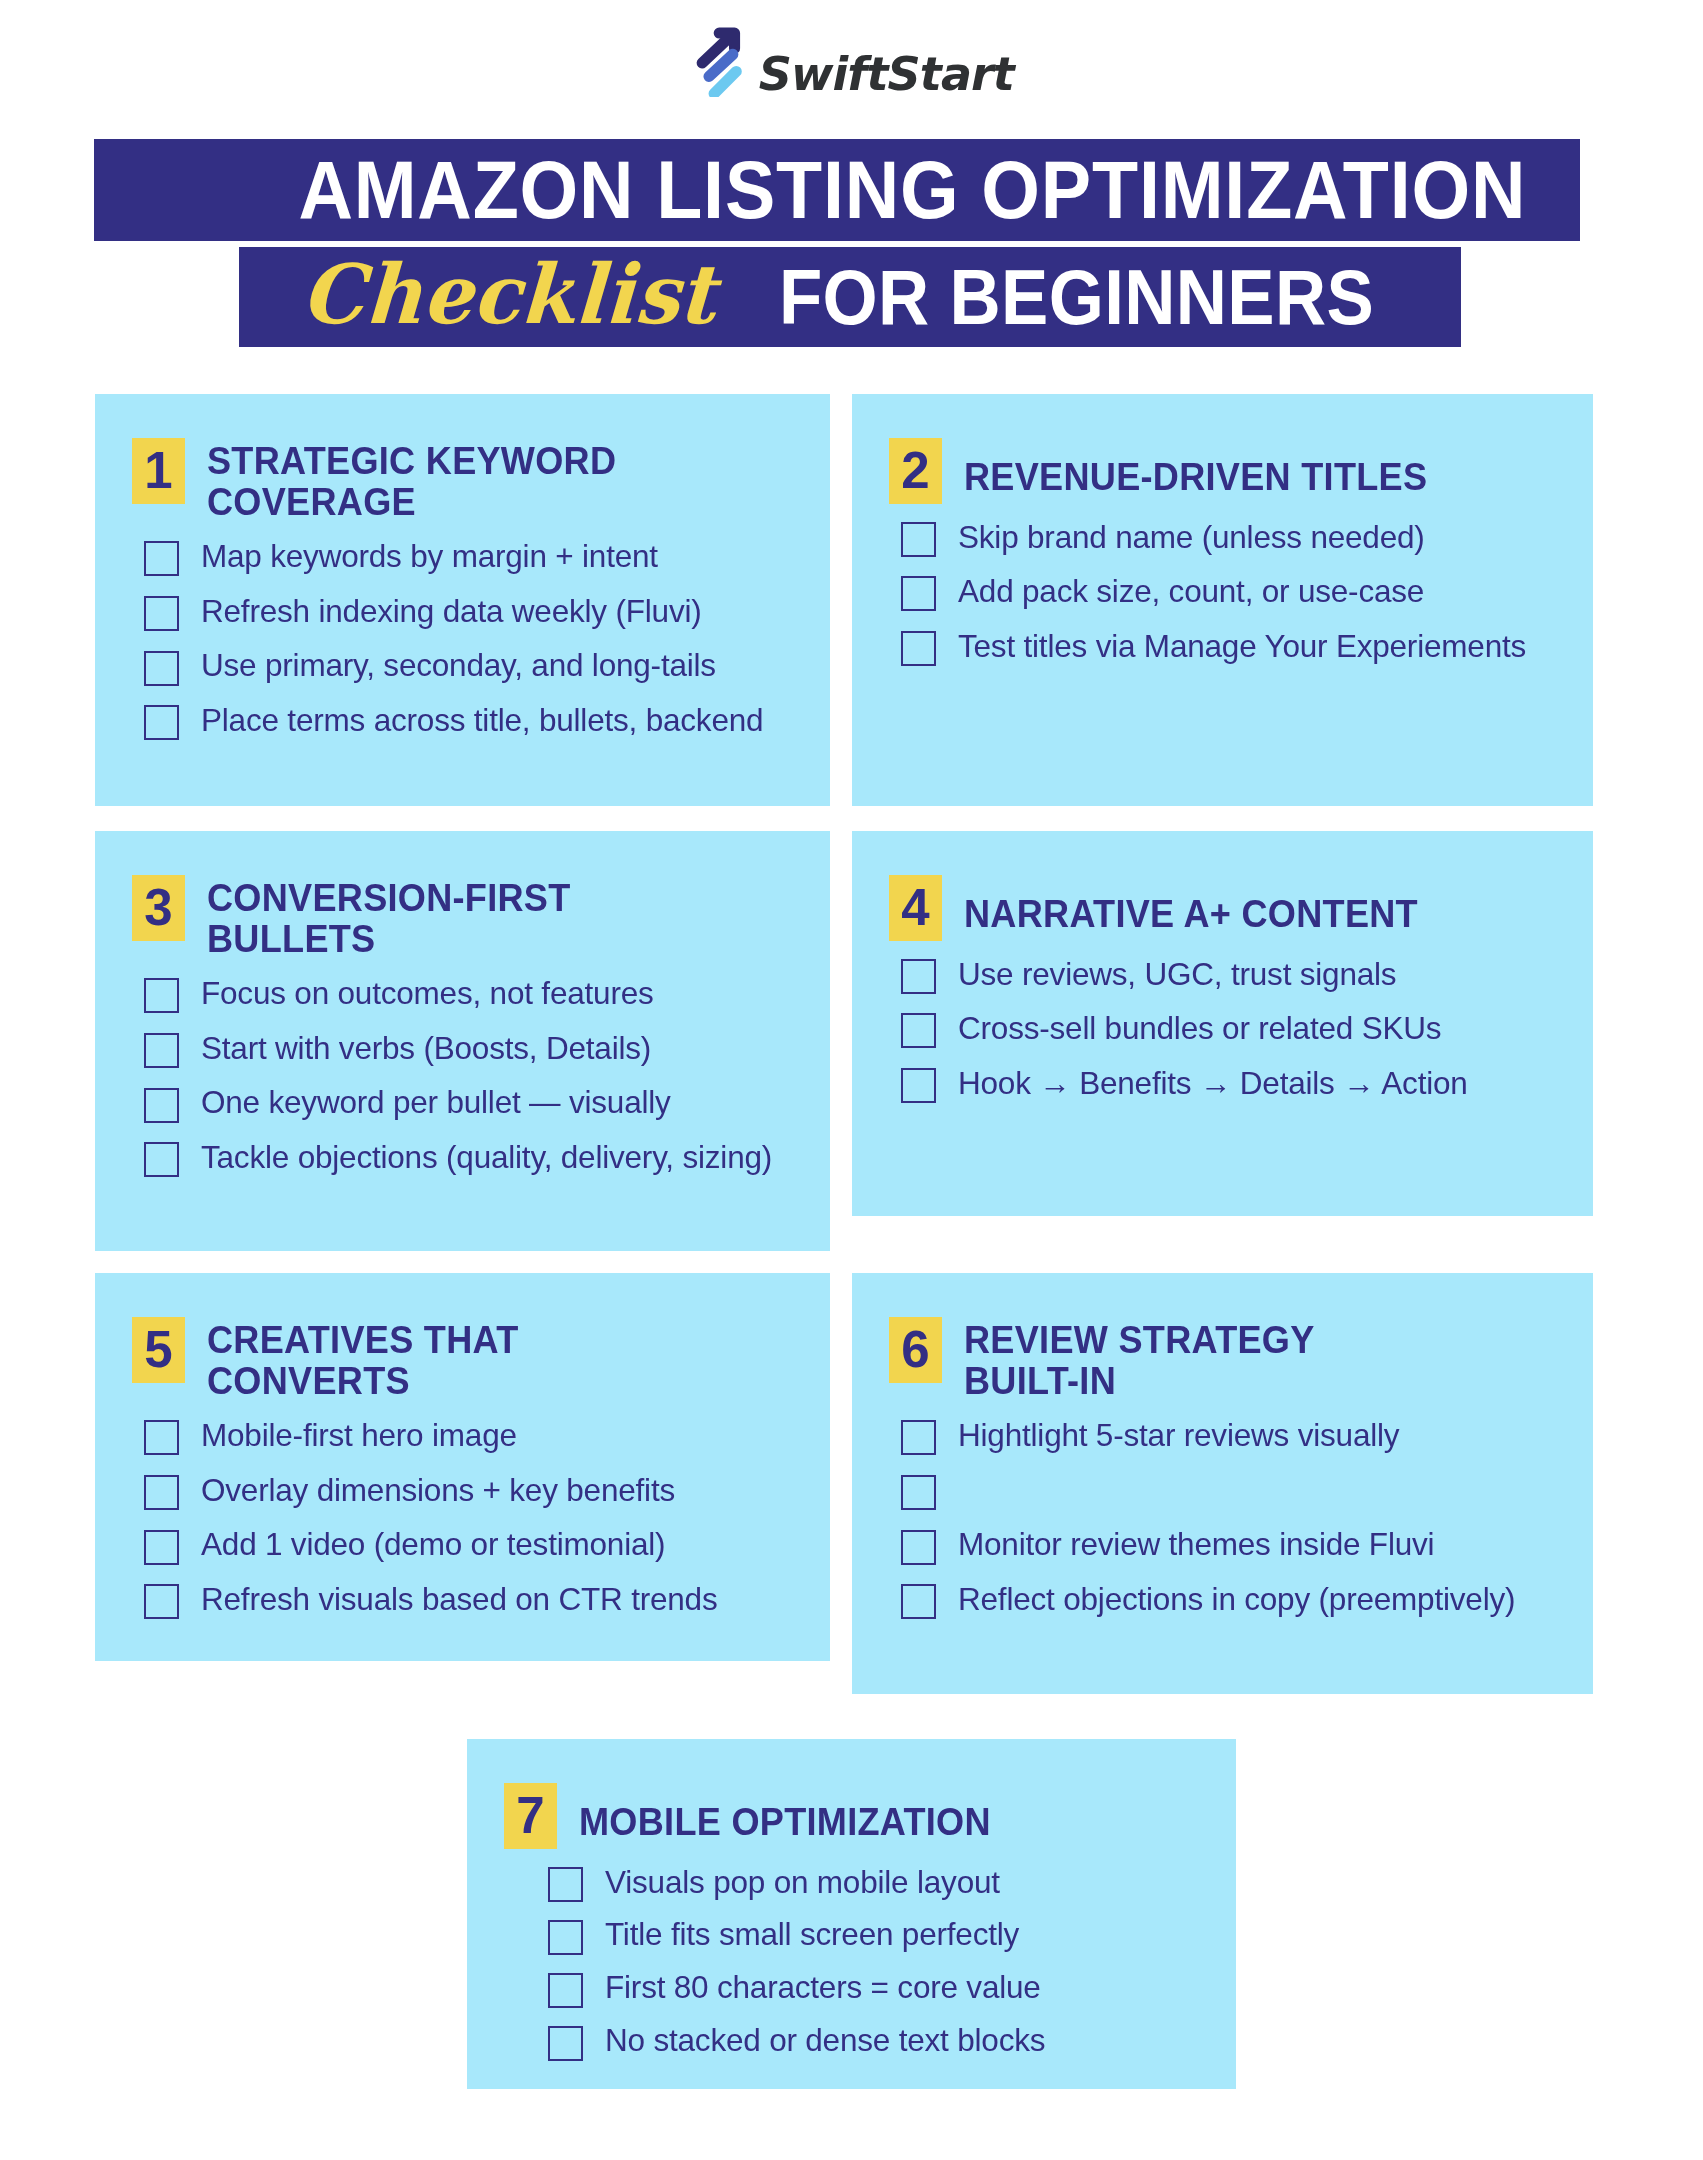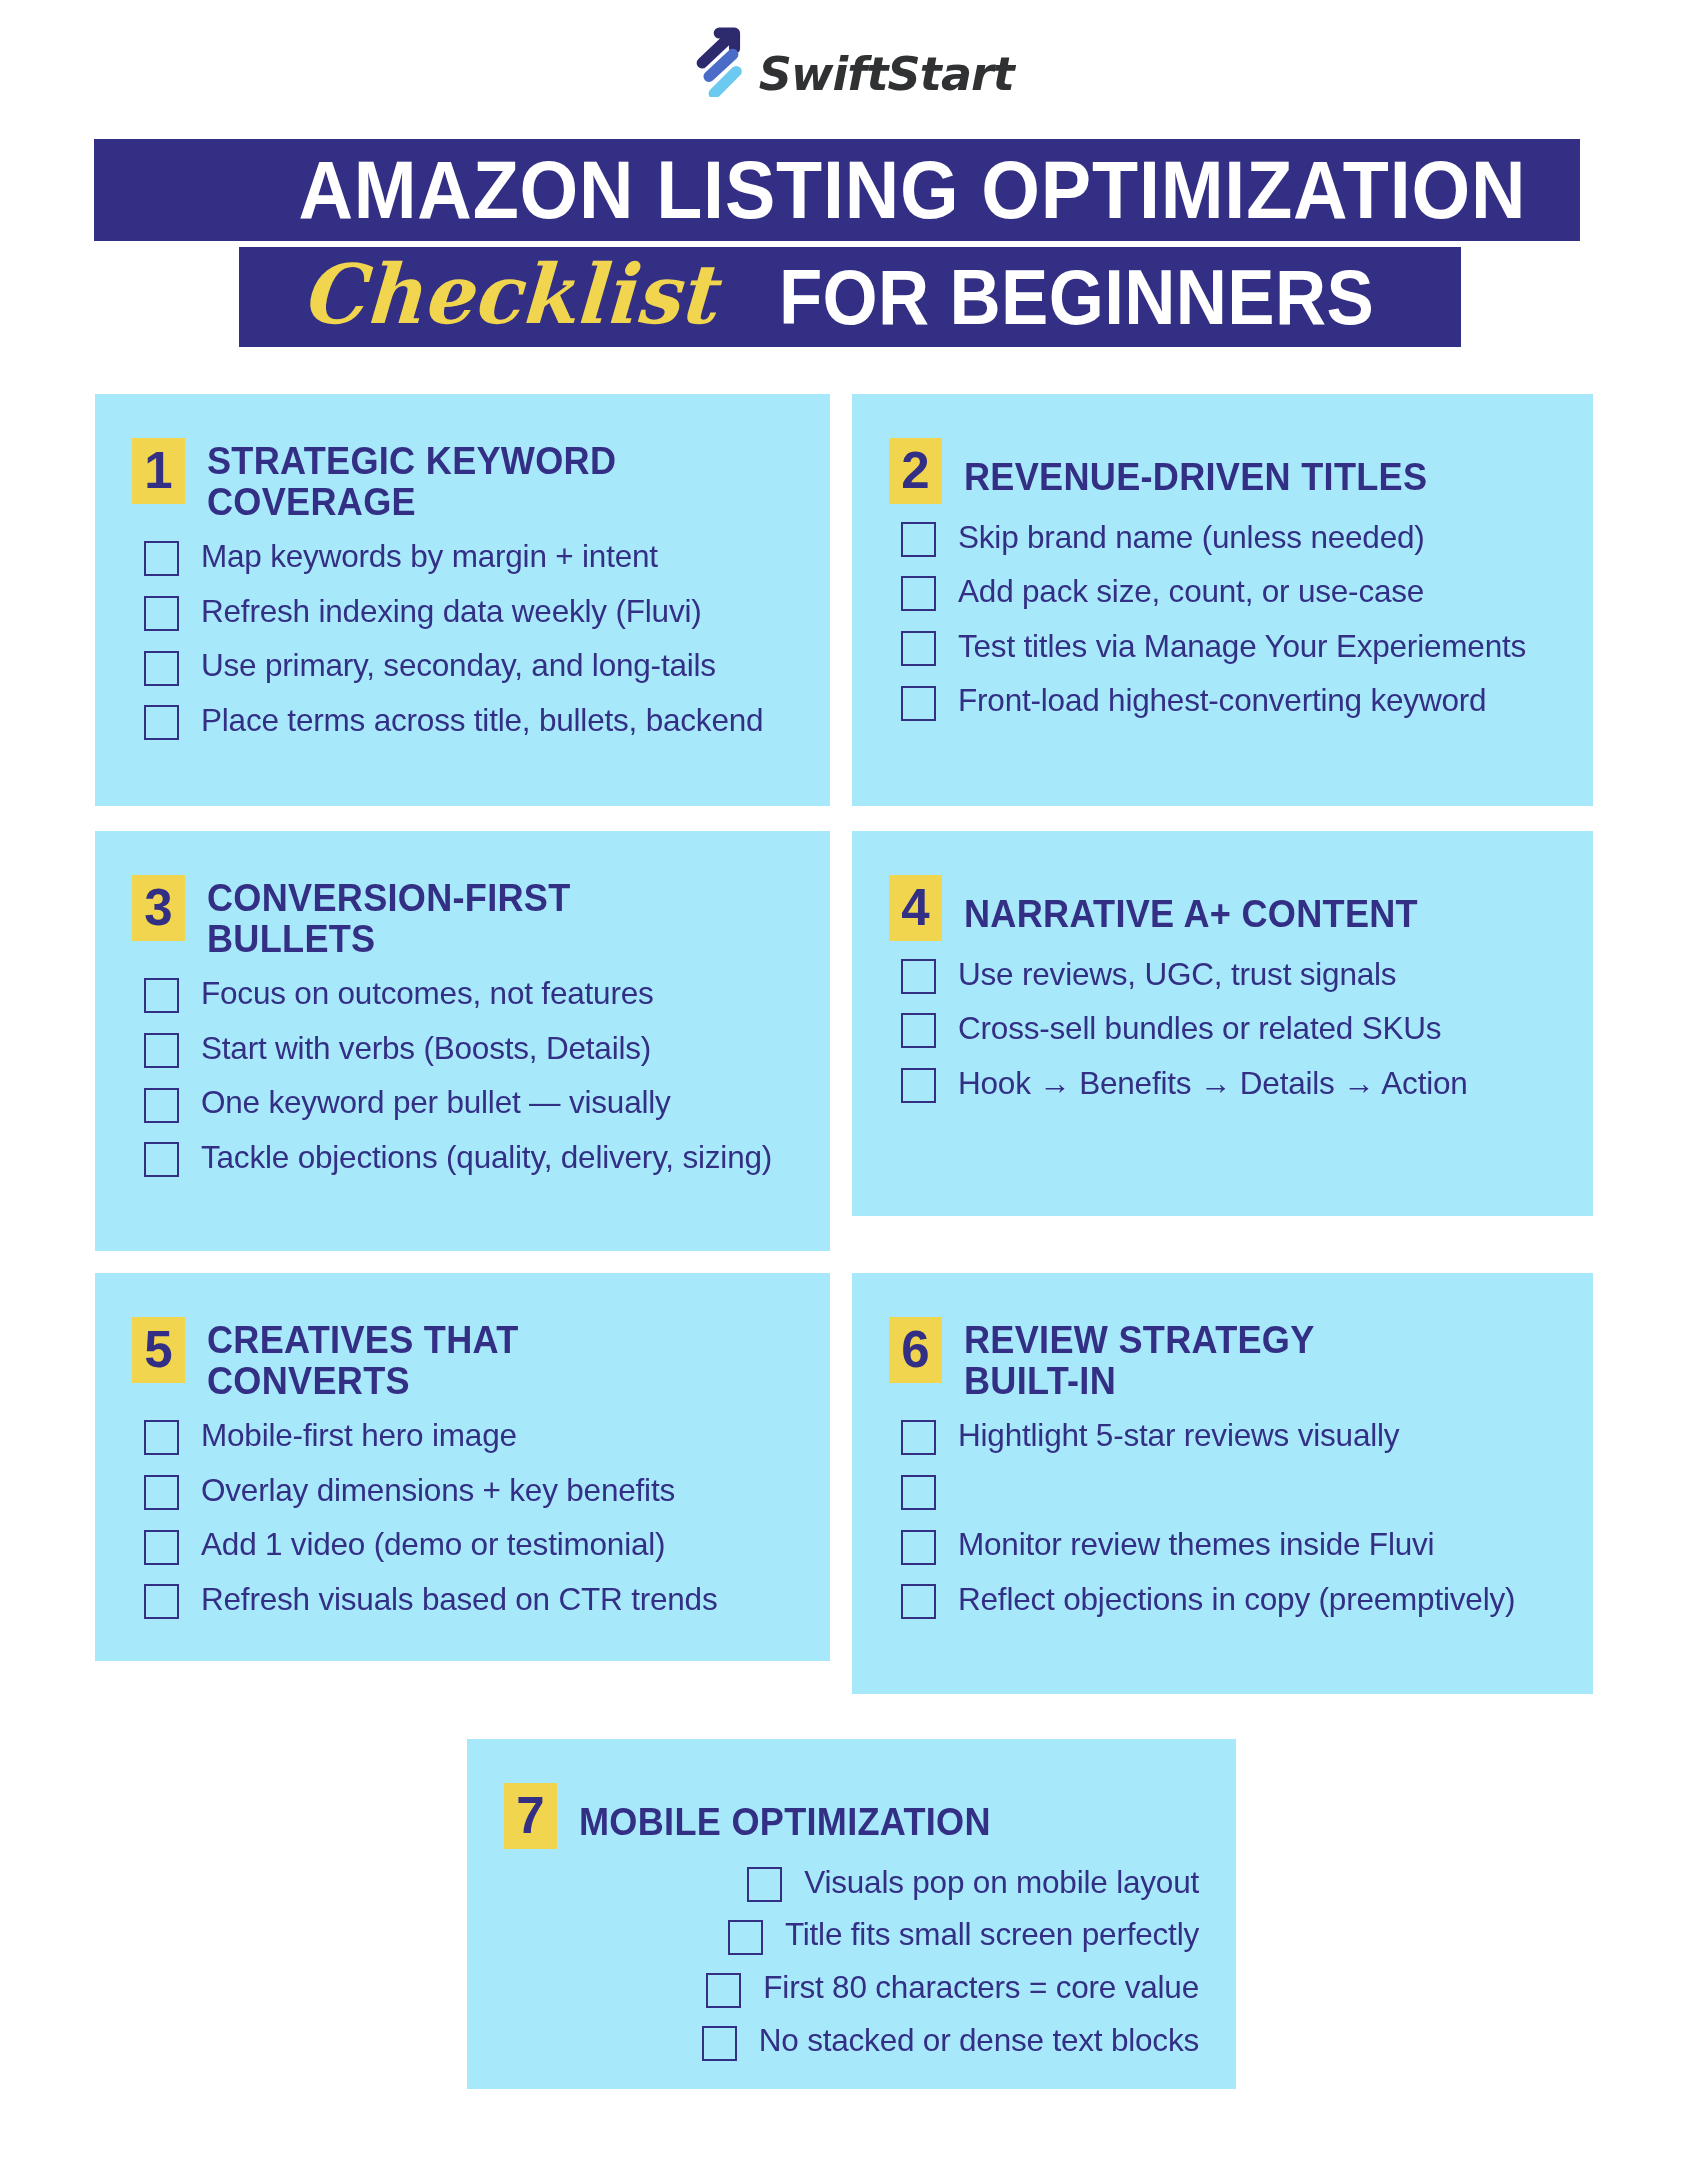--- a/index.html
+++ b/index.html
@@ -110,21 +110,21 @@
     margin-top:4.3px;
   }
   .item-text{
     color:#332F84;
     font-size:31.5px;line-height:1.22;
     font-weight:400;
     letter-spacing:-0.2px;
   }
   
   .card.c7 .items{padding-left:44px;}
-  .card.c7 .item{margin-bottom:13.6px;justify-content:flex-end;}
+  .card.c7 .item{margin-bottom:13.6px;}
 </style>
 </head>
 <body>
 
 <div class="page">
 
   <div class="logo-row">
     <svg class="logo-mark" viewBox="0 0 64 88">
       <g stroke-linecap="round" fill="none">
         <path d="M14 48 L48 16" stroke="#2E2A6E" stroke-width="13"></path>
@@ -182,24 +182,20 @@
         <span class="item-text">Skip brand name (unless needed)</span>
       </li>
       <li class="item">
         <span class="cbox"></span>
         <span class="item-text">Add pack size, count, or use-case</span>
       </li>
       <li class="item">
         <span class="cbox"></span>
         <span class="item-text">Test titles via Manage Your Experiements</span>
       </li>
-      <li class="item">
-        <span class="cbox"></span>
-        <span class="item-text">Front-load highest-converting keyword</span>
-      </li>
     </ul>
   </div>
 
   <div class="card c3">
     <div class="card-head">
       <div class="badge">3</div>
       <div class="card-title">CONVERSION-FIRST
 BULLETS</div>
     </div>
     <ul class="items">

